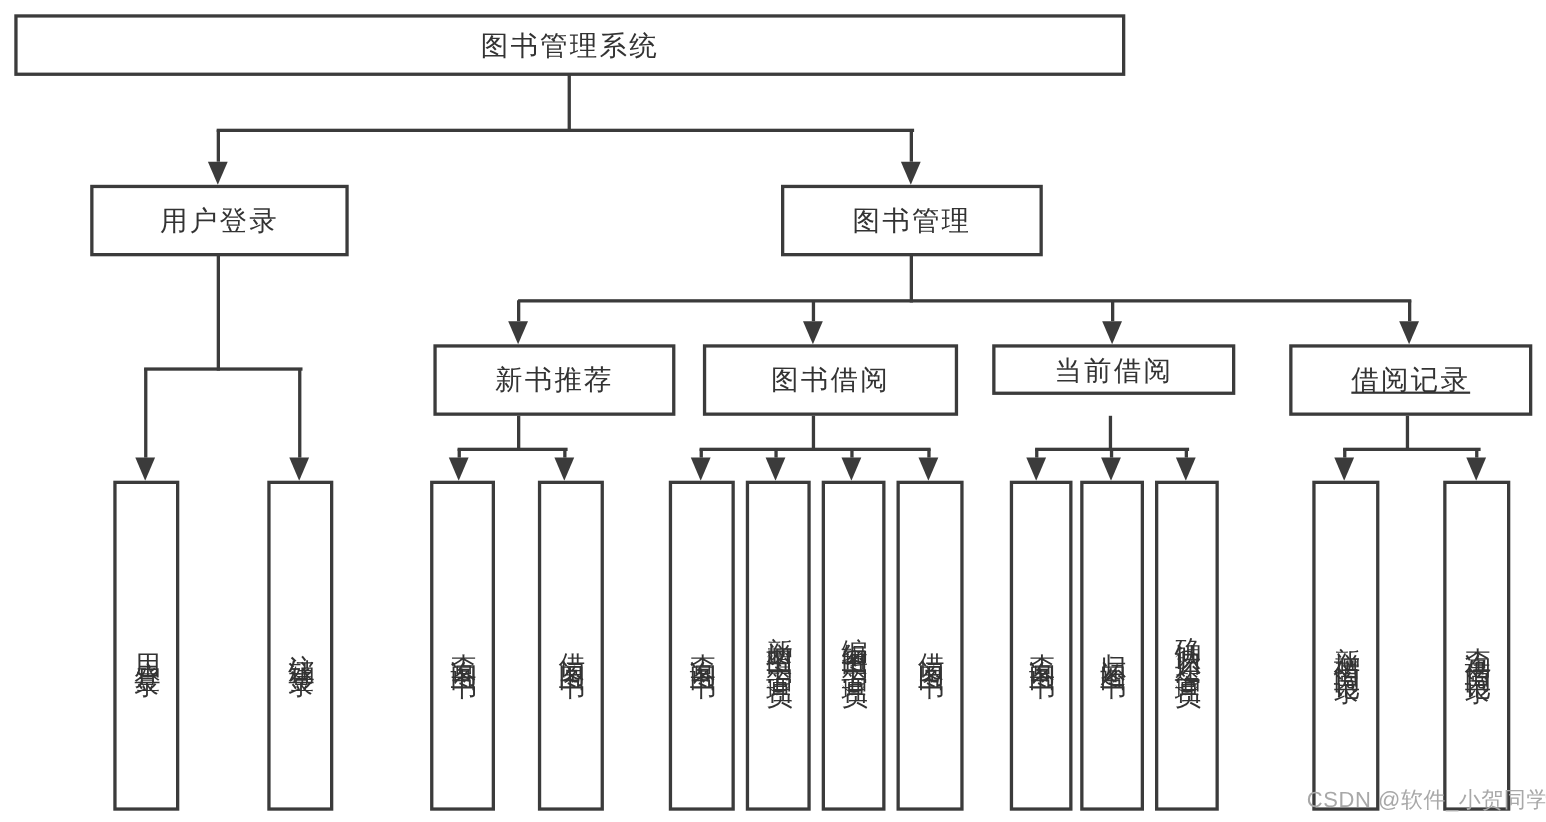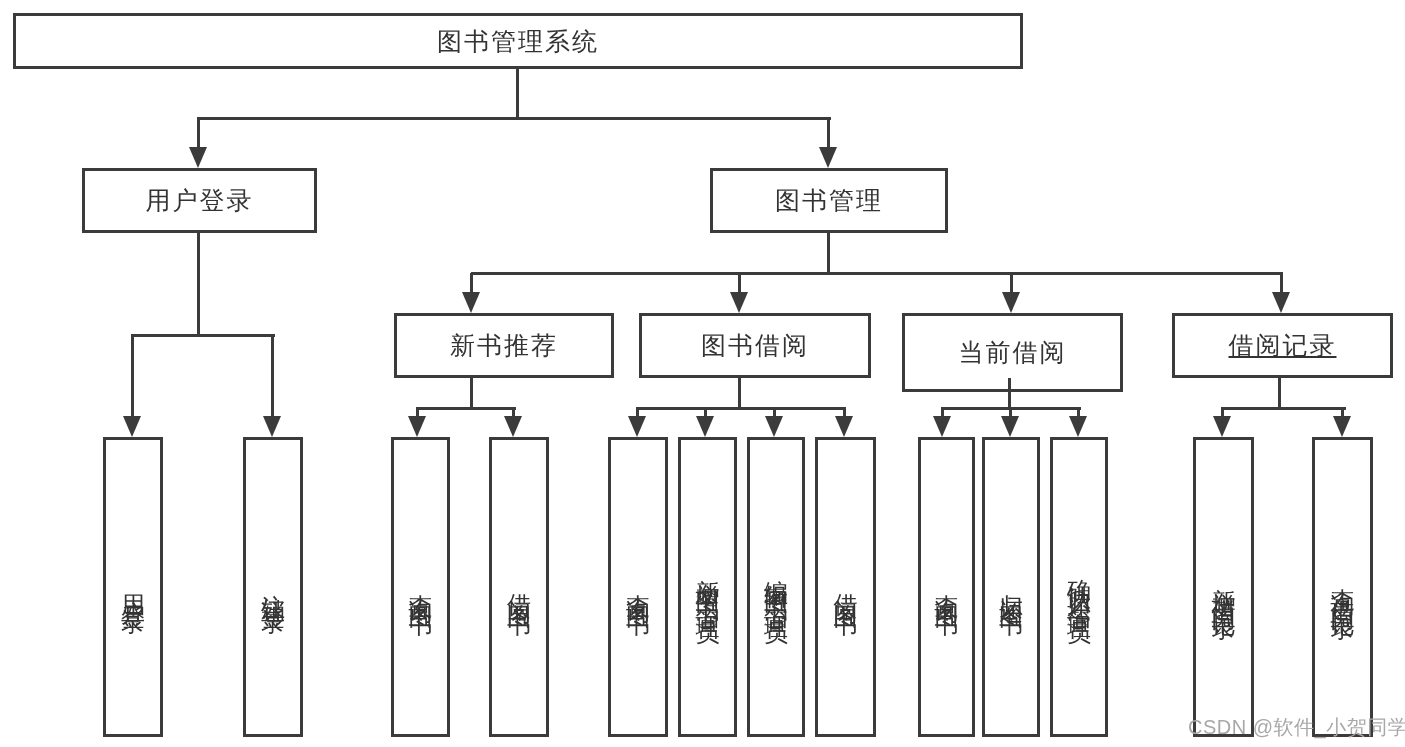--- a/index.html
+++ b/index.html
@@ -62,21 +62,21 @@
   <div class="arrow" style="left:738px;top:273px;height:19px;"></div>
   <div class="arrow" style="left:1010px;top:273px;height:19px;"></div>
   <div class="arrow" style="left:1280px;top:273px;height:19px;"></div>
 
   <div class="node" style="left:363px;top:313px;width:220px;height:65px;margin-left:31px;">
     <span class="hlabel">新书推荐</span>
   </div>
   <div class="node" style="left:639px;top:313px;width:232px;height:65px;">
     <span class="hlabel">图书借阅</span>
   </div>
-  <div class="node" style="left:902px;top:313px;width:221px;height:79px;">
+  <div class="node" style="left:902px;top:313px;width:221px;height:46px;">
     <span class="hlabel">当前借阅</span>
   </div>
   <div class="node" style="left:1172px;top:313px;width:221px;height:65px;text-decoration:underline;">
     <span class="hlabel">借阅记录</span>
   </div>
 
   <div class="vline" style="left:470px;top:378px;height:32px;"></div>
   <div class="hline" style="left:416px;top:407px;width:100px;"></div>
   <div class="arrow" style="left:416px;top:408px;height:8px;"></div>
   <div class="arrow" style="left:512px;top:408px;height:8px;"></div>

